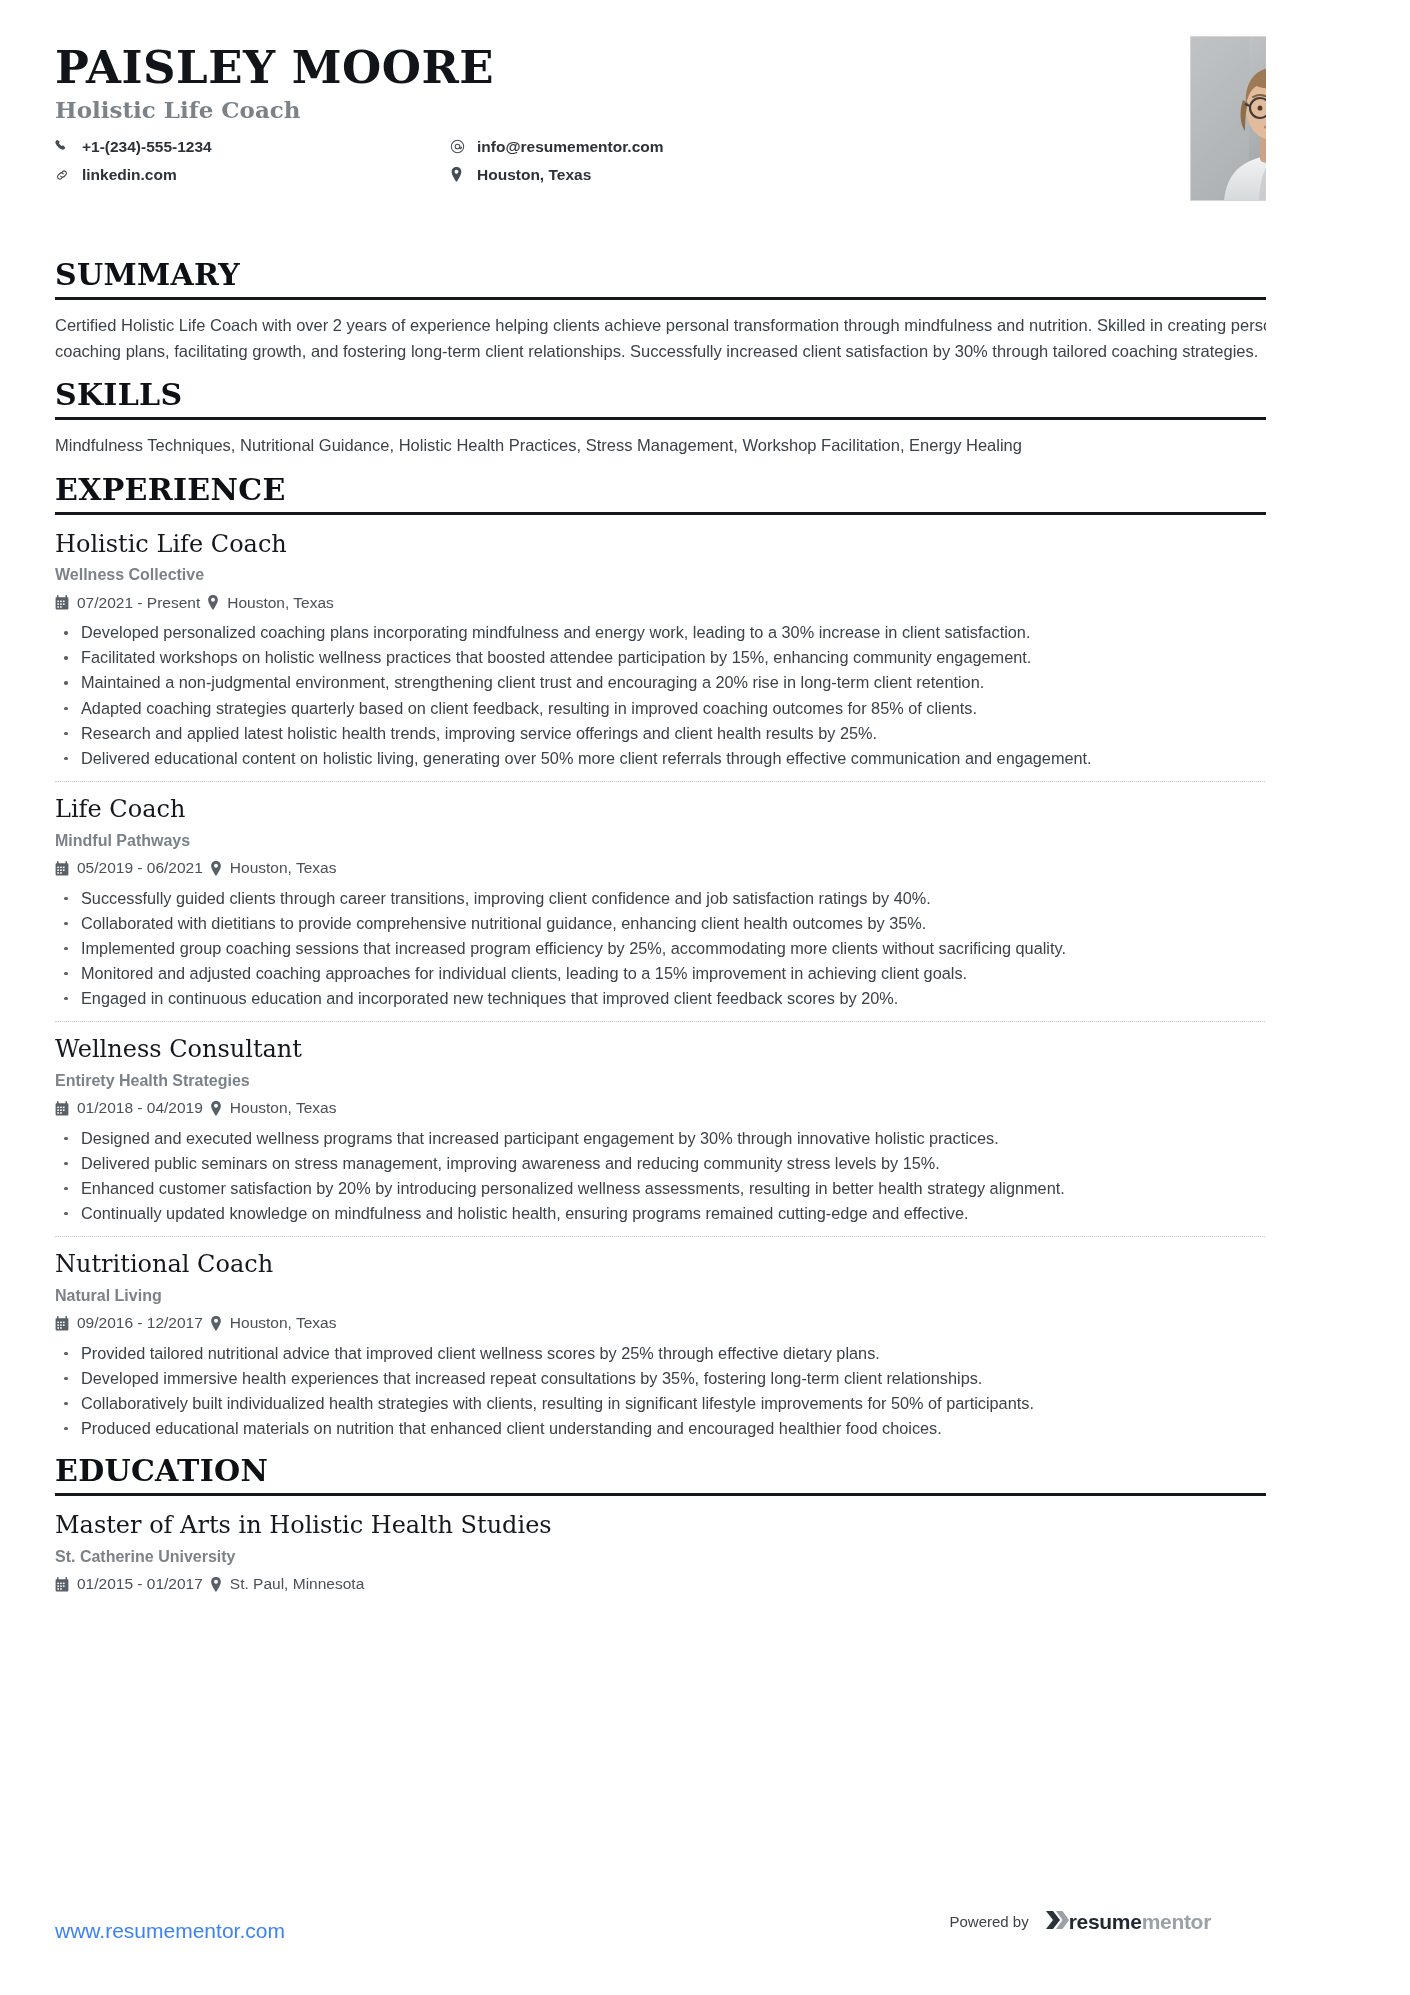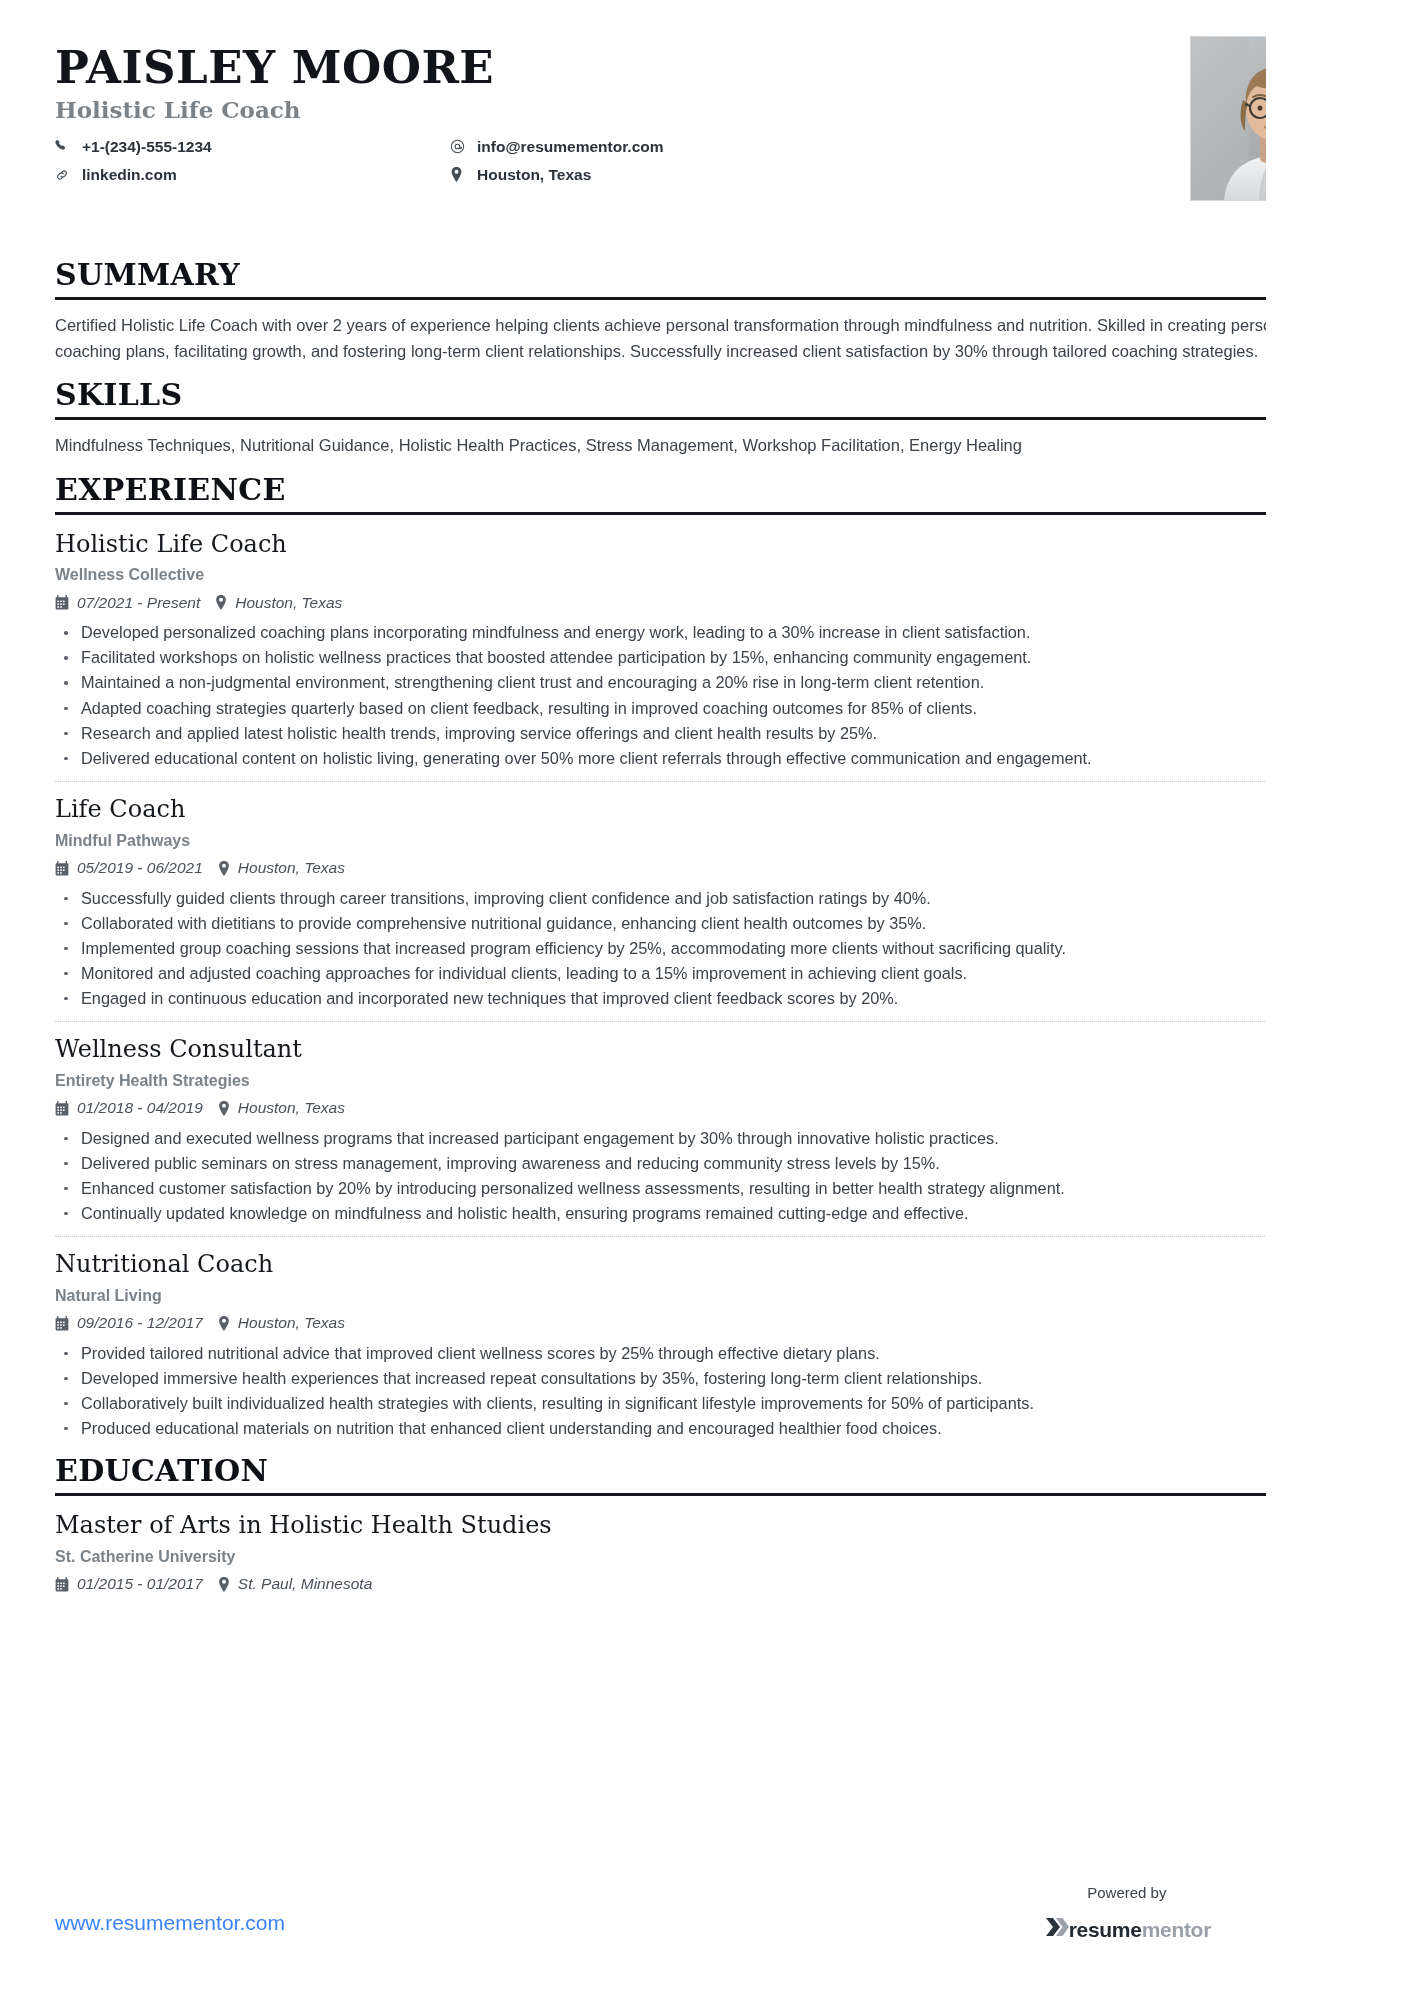--- a/index.html
+++ b/index.html
@@ -127,23 +127,22 @@
   }
   .entry-org {
     font-size: 16px;
     font-weight: 700;
     color: #7b8288;
     margin: 0 0 9px 0;
     line-height: 1.2;
   }
   .meta-row {
     display: flex;
-    gap: 15px;
+    gap: 7px;
     margin-bottom: 8px;
-    font-style: italic;
   }
   .meta {
     display: flex;
     align-items: center;
     font-size: 15.5px;
     color: #4a5159;
     line-height: 1.2;
   }
   .meta .ic {
     display: inline-flex;
@@ -188,21 +187,20 @@
   }
   .footer-url {
     font-size: 21px;
     color: #3b82f6;
     margin-top: 19px;
   }
   .footer-right {
     display: flex;
     align-items: center;
     gap: 14px;
-    flex-direction: column;
   }
   .powered {
     font-size: 15px;
     color: #3b4249;
   }
   .brand {
     display: flex;
     align-items: center;
   }
   .brand-mark { display: block; }

